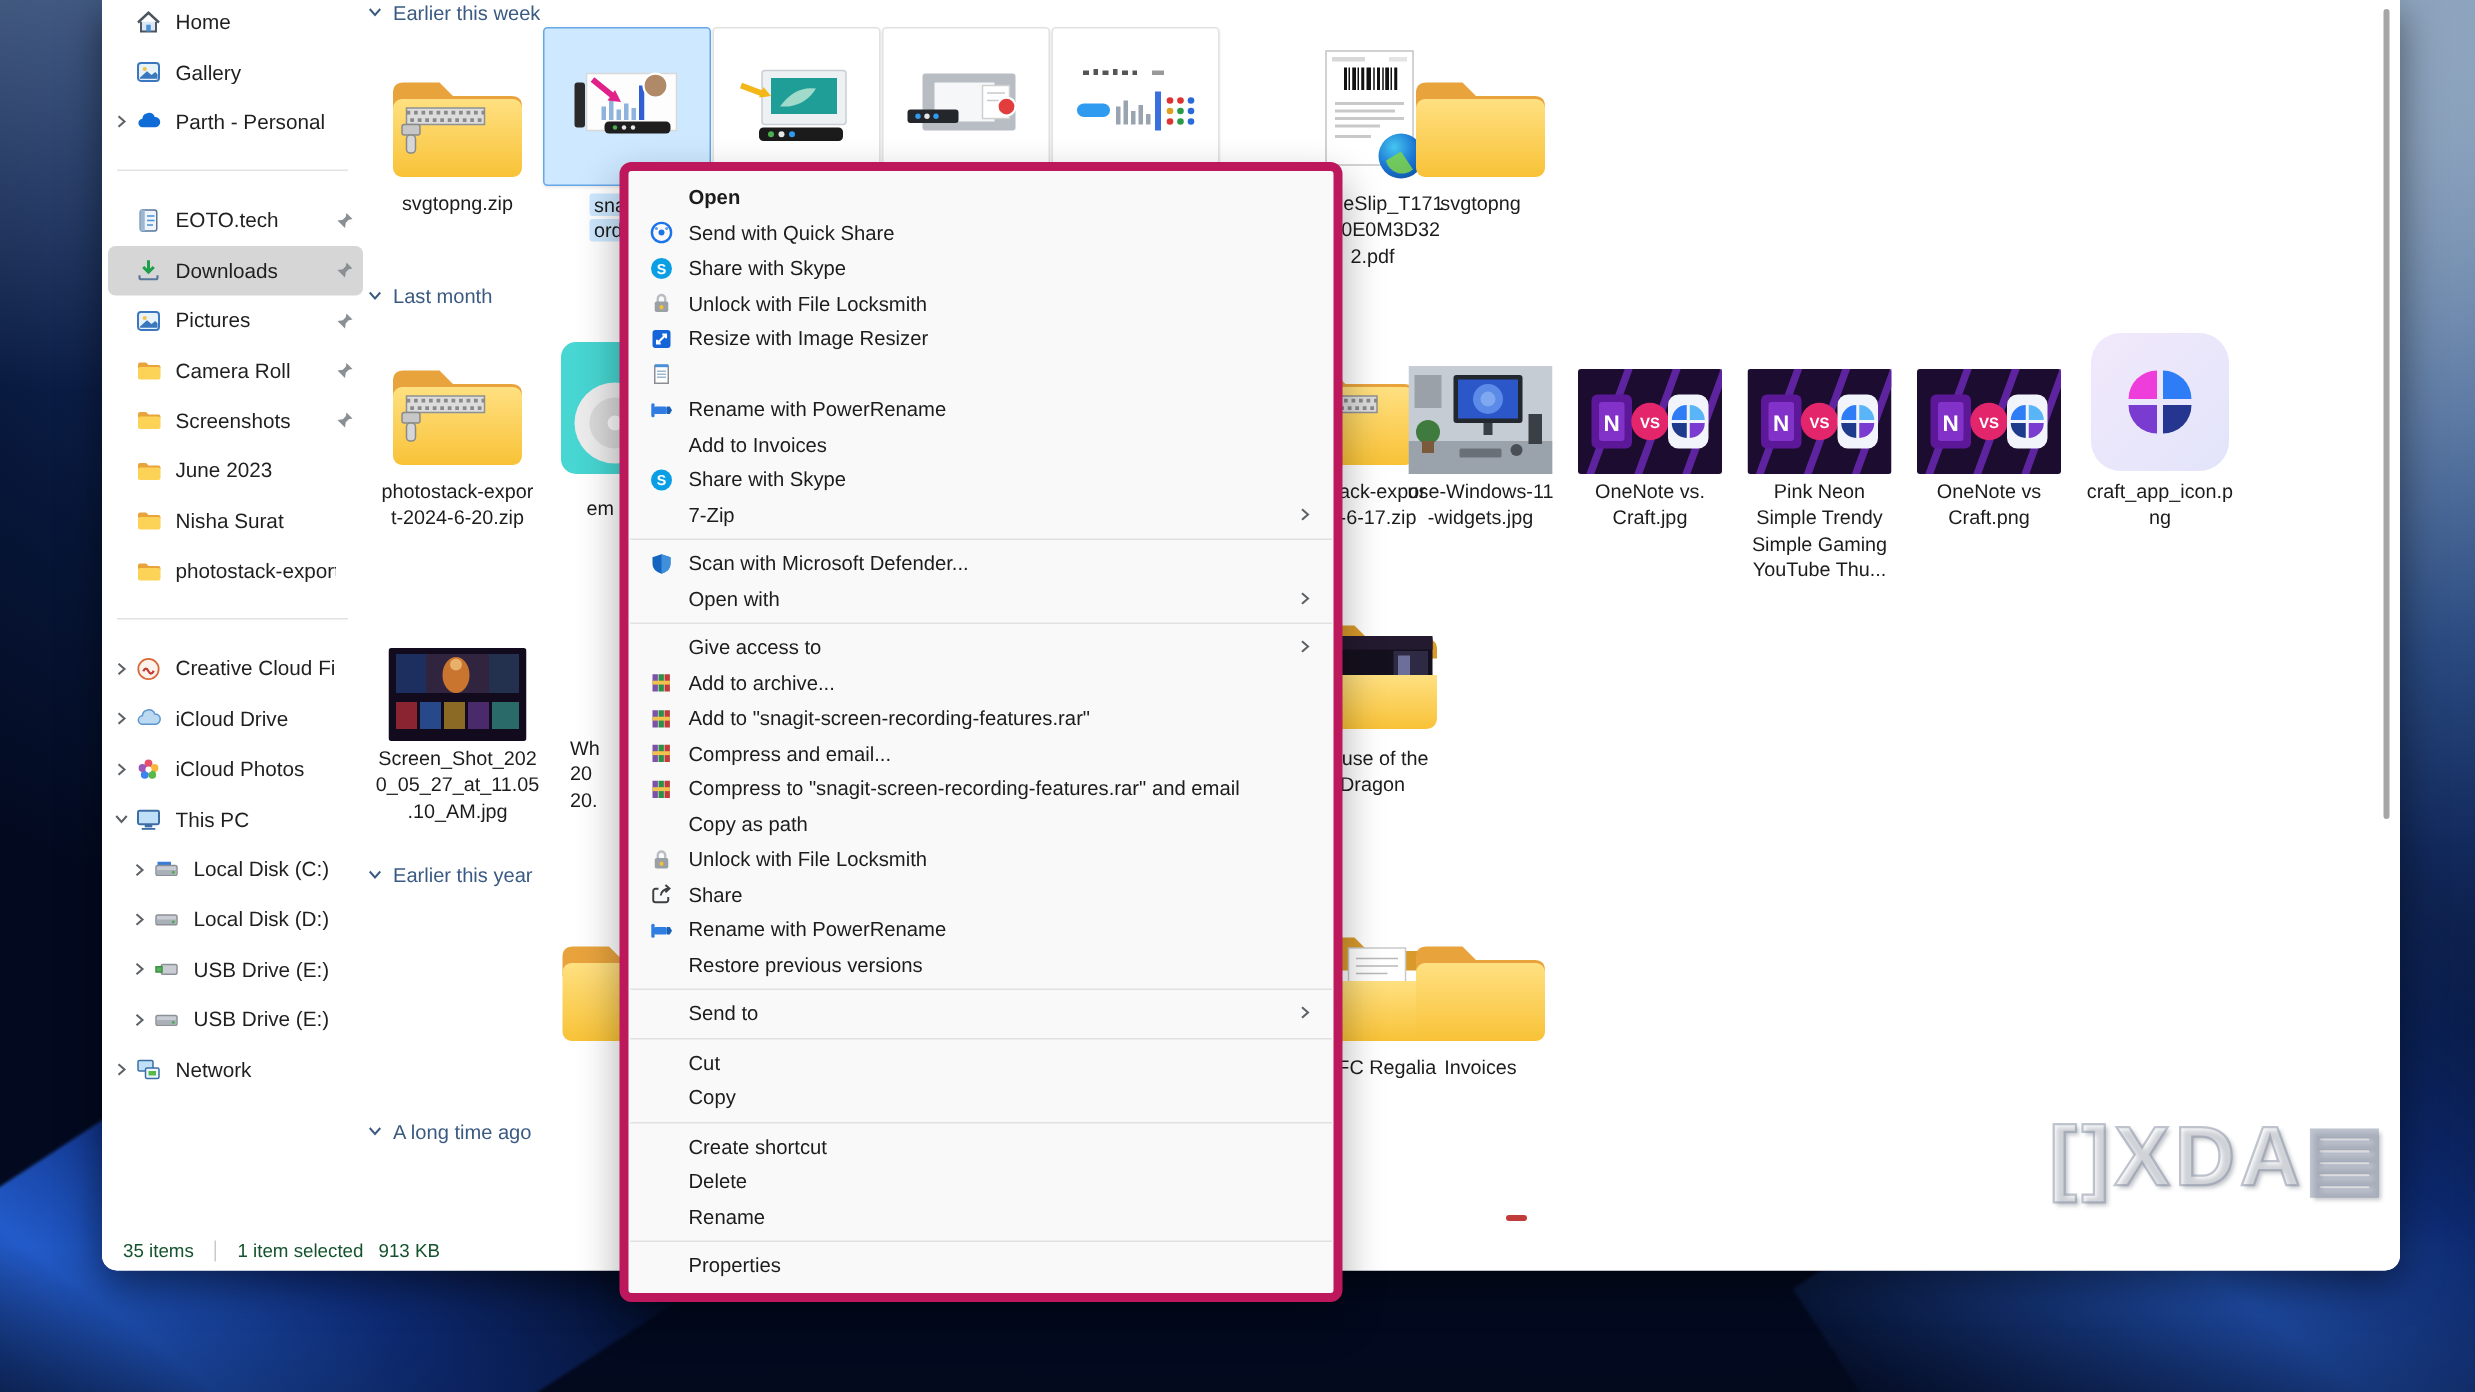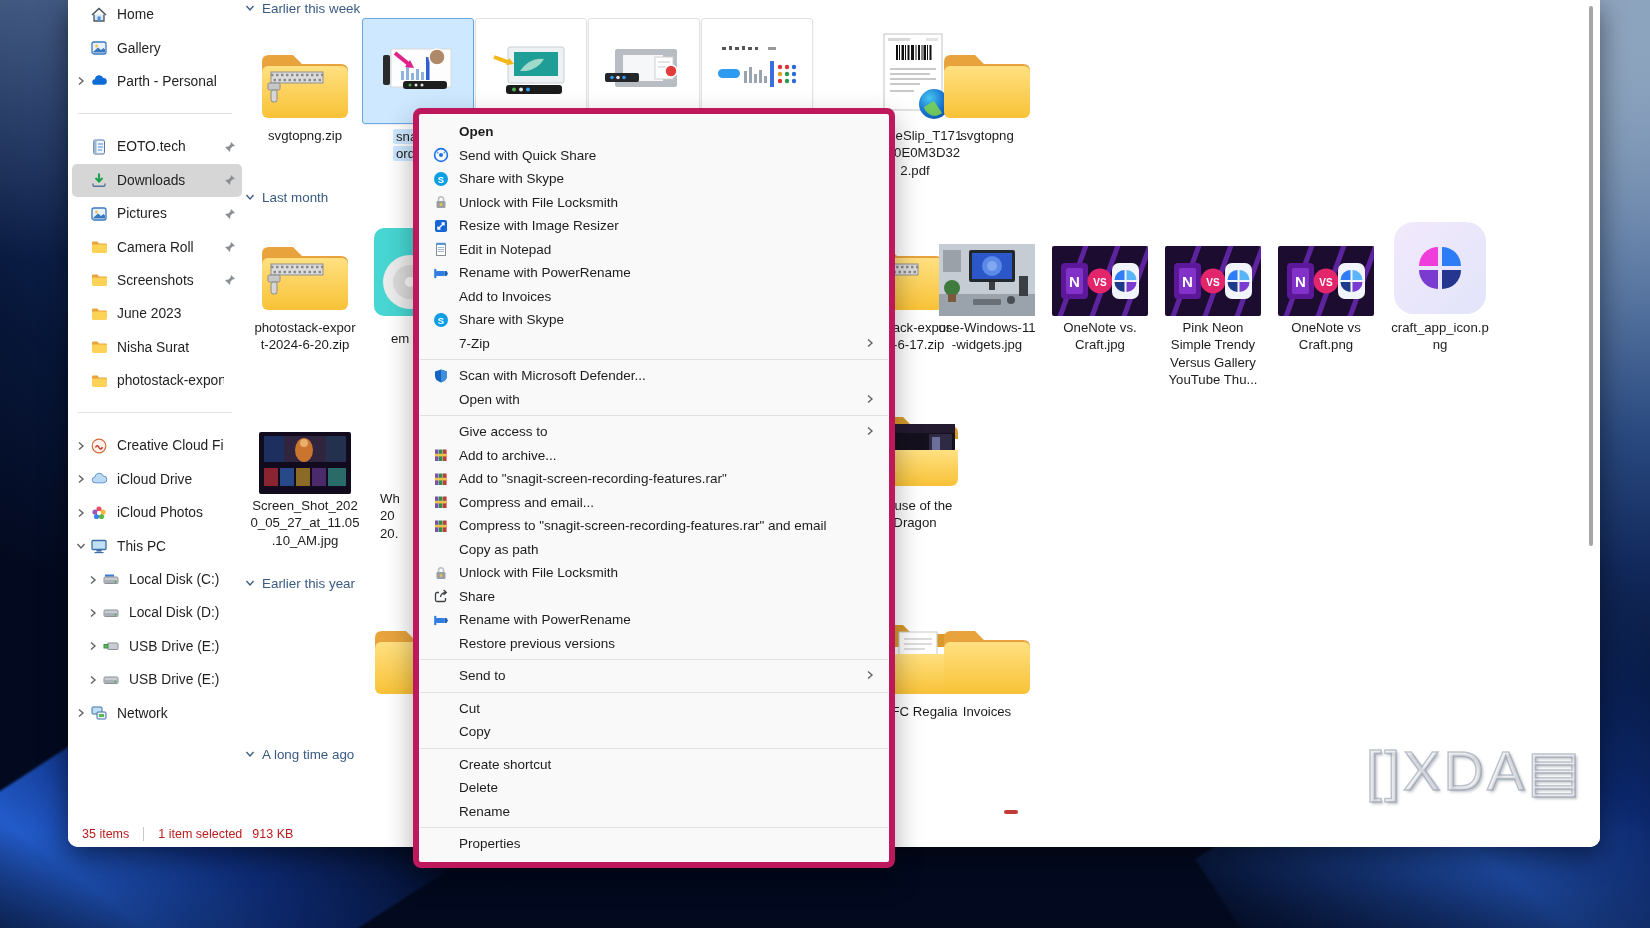--- a/index.html
+++ b/index.html
@@ -15,21 +15,21 @@
     background:linear-gradient(70deg, transparent 15%, rgba(38,100,220,.9) 45%, rgba(20,64,170,.75) 62%, transparent 85%);}
   .rb2{left:1240px;top:680px;width:560px;height:330px;transform:rotate(-33deg);
     background:linear-gradient(70deg, transparent 10%, rgba(40,98,210,.85) 45%, rgba(16,52,140,.7) 65%, transparent 90%);}
   .shade{position:absolute;left:0;right:0;top:830px;height:98px;
     background:linear-gradient(180deg, rgba(2,8,26,0), rgba(2,8,26,.4));}
   
   #window{position:absolute;left:68px;top:0;width:1532px;height:847px;background:#fff;
     border-radius:0 0 10px 10px;box-shadow:0 8px 28px rgba(0,0,0,.5);}
   #scrollbar{position:absolute;right:7px;top:6px;width:4px;height:540px;background:#a6a6a6;border-radius:2px;}
   #statusbar{position:absolute;left:0;right:0;bottom:0;height:26px;display:flex;align-items:center;
-    padding-left:14px;font-size:12.5px;color:#b91c1c;background:#fff;border-radius:0 0 10px 10px;}
+    padding-left:14px;font-size:12.5px;color:#14532d;background:#fff;border-radius:0 0 10px 10px;}
   .sbdiv{width:1px;height:14px;background:#c9c9c9;margin:0 14px;}
   .sbsize{margin-left:10px;}
   
   #sidebar{position:absolute;left:68px;top:-2px;width:178px;z-index:2;}
   .srow{height:33.4px;display:flex;align-items:center;font-size:13.8px;color:#1f1f1f;
     border-radius:5px;margin:0 4px;padding:0 4px;cursor:default;}
   .srow.sel{background:#d6d6d6;}
   .srow.indent{padding-left:16px;}
   .sexp{width:14px;flex:none;display:flex;align-items:center;}
   .sic{width:20px;flex:none;display:flex;align-items:center;margin-right:7px;}
@@ -53,21 +53,21 @@
   
   #menu{position:absolute;left:413px;top:108px;width:470px;background:#f9f9f9;border:6px solid #be185d;
     border-radius:8px;box-shadow:0 12px 28px rgba(0,0,0,.32);padding:6px 0;z-index:10;}
   .mi{height:23.5px;display:flex;align-items:center;padding:0 14px;font-size:13.5px;color:#1c1c1c;cursor:default;}
   .mi .mic{width:16px;height:16px;margin-right:10px;flex:none;display:flex;align-items:center;justify-content:center;}
   .mi .ml{flex:1;white-space:nowrap;overflow:hidden;}
   .mi.bold .ml{font-weight:bold;}
   .mi .sub{color:#555;flex:none;}
   .msep{height:1px;background:#e1e1e1;margin:4px 1px;}
   
-  #watermark{position:absolute;left:1366px;top:738px;z-index:5;font-size:56px;font-weight:400;letter-spacing:3px;
+  #watermark{position:absolute;left:1366px;top:738px;z-index:5;font-size:56px;font-weight:700;letter-spacing:3px;
     color:rgba(244,246,250,.32);-webkit-text-stroke:1.5px rgba(130,140,160,.5);
     text-shadow:2px 2px 3px rgba(40,50,70,.3);}
 </style>
 </head>
 <body>
 
 <div id="stage">
 
   <svg width="0" height="0" style="position:absolute">
     <defs>
@@ -695,21 +695,21 @@
             <rect x="60" y="17" width="27" height="36" rx="7" fill="#f2f4fb"></rect>
             <path d="M72.5 24v10h-10a10 10 0 0 1 10-10z" fill="#2f7df6"></path>
             <path d="M74.5 24a10 10 0 0 1 10 10h-10z" fill="#59b5f8"></path>
             <path d="M62.5 36h10v10a10 10 0 0 1-10-10z" fill="#1e3a8a"></path>
             <path d="M74.5 36h10a10 10 0 0 1-10 10z" fill="#7a3bd0"></path>
           </svg>
         </div>
         <div class="flabel">
           <div>Pink Neon</div>
           <div>Simple Trendy</div>
-          <div>Versus Gallery</div>
+          <div>Simple Gaming</div>
           <div>YouTube Thu...</div>
         </div>
       </div>
       <div class="tile" style="left: 1271px; top: 226px;">
         <div class="ibox" style="height: 90px;">
           <svg width="96" height="70" viewBox="0 0 96 70">
             <rect width="96" height="70" rx="2" fill="#1c0d30"></rect>
             <g stroke="#7b2fd0" stroke-width="5" opacity=".7">
               <line x1="6" y1="76" x2="36" y2="-6"></line>
               <line x1="38" y1="76" x2="68" y2="-6"></line>
@@ -896,21 +896,20 @@
           <svg width="16" height="16" viewBox="0 0 16 16">
             <rect x="3.5" y="3" width="9" height="11.5" fill="#fff" stroke="#8a8f94"></rect>
             <g stroke="#9db7d0">
               <line x1="5" y1="6.5" x2="11" y2="6.5"></line>
               <line x1="5" y1="8.5" x2="11" y2="8.5"></line>
               <line x1="5" y1="10.5" x2="11" y2="10.5"></line>
             </g>
             <rect x="3.5" y="1.8" width="9" height="2" fill="#4a90d8"></rect>
           </svg>
         </span>
-        <span class="ml">Edit in Notepad</span>
       </div>
       <div class="mi">
         <span class="mic">
           <svg width="16" height="16" viewBox="0 0 16 16">
             <rect x="3" y="6" width="8.5" height="5" rx="1" fill="#2f7de0"></rect>
             <path d="M11.5 6 h2 l1.5 2.5 -1.5 2.5 h-2 z" fill="#1a5fb8"></path>
             <rect x="1.2" y="3.8" width="2.2" height="9.4" rx="1" fill="#2f7de0"></rect>
           </svg>
         </span>
         <span class="ml">Rename with PowerRename</span>

